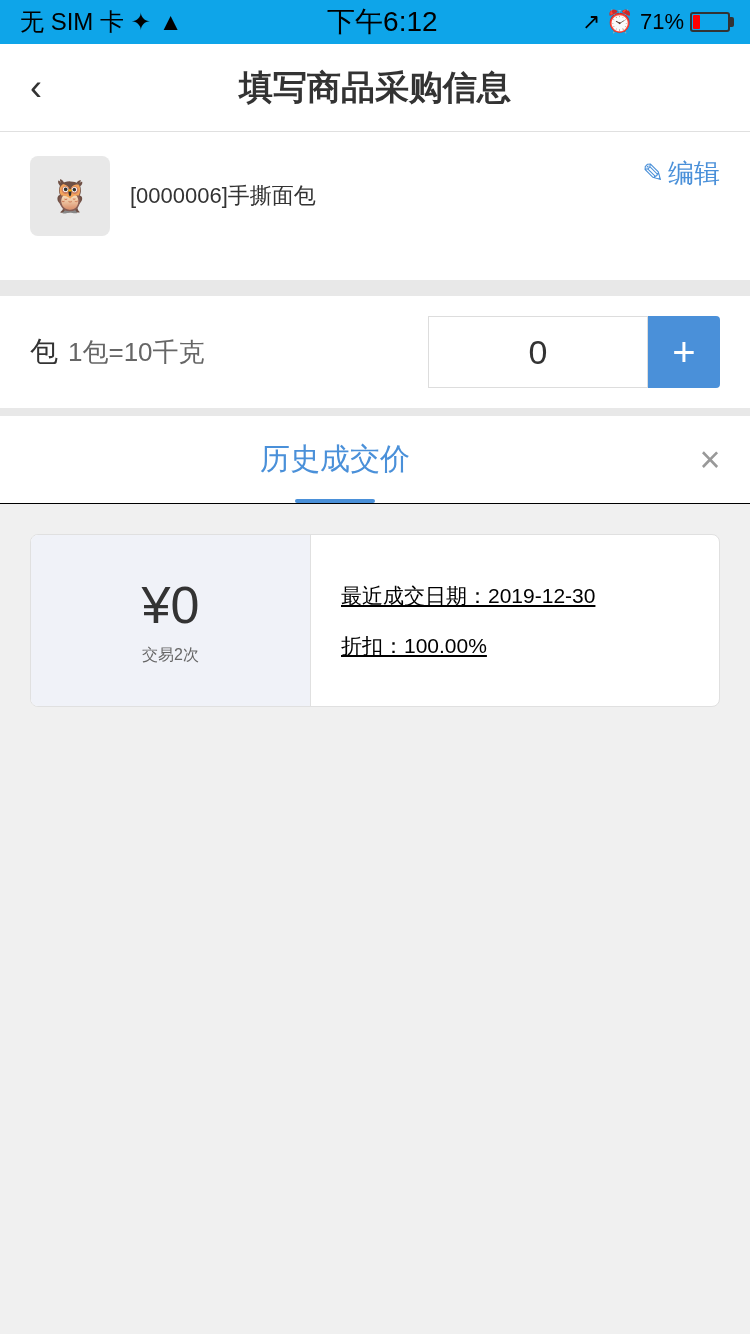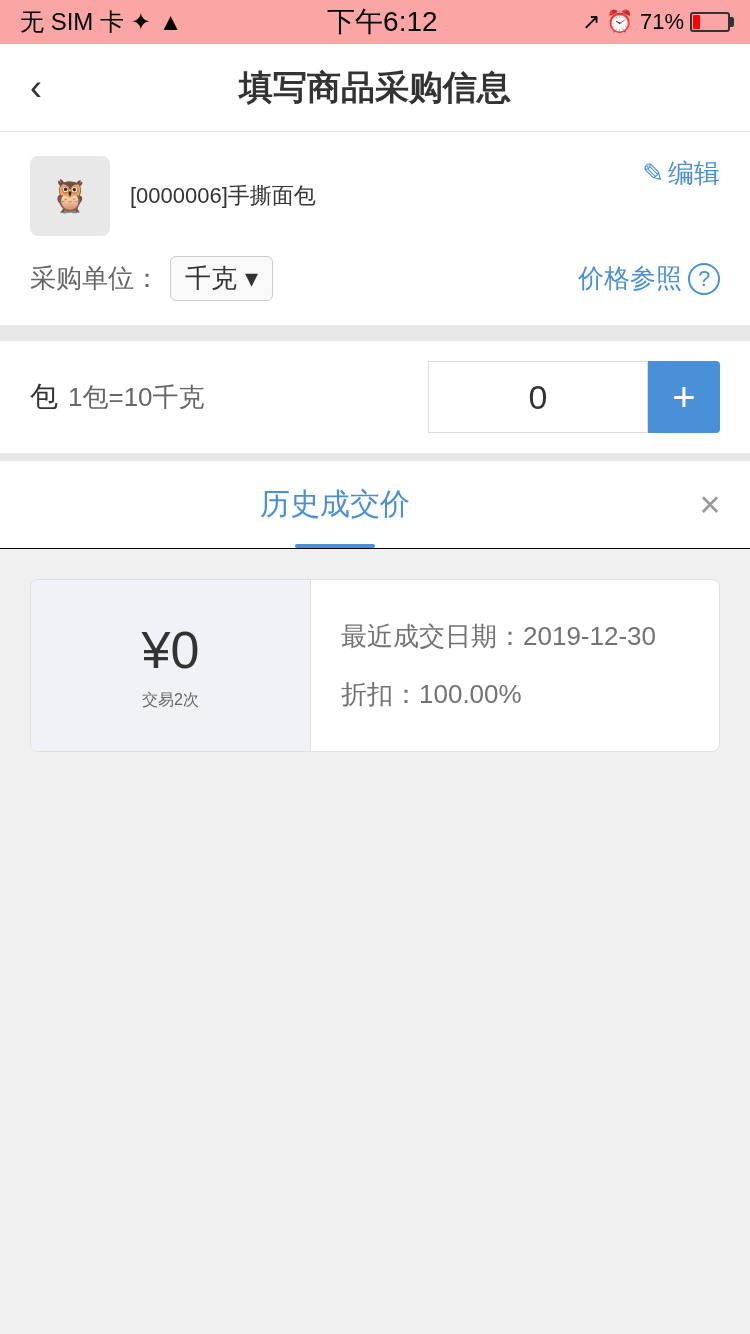--- a/index.html
+++ b/index.html
@@ -9,21 +9,21 @@
       min-height: 1334px;
       font-family: -apple-system, "PingFang SC", "Helvetica Neue", Arial, sans-serif;
       background: #f0f0f0;
       font-size: 28px;
     }
 
     
     .status-bar {
       width: 750px;
       height: 44px;
-      background: #fca5a5;
+      background: #0ea5e9;
       display: flex;
       align-items: center;
       justify-content: space-between;
       padding: 0 20px;
       font-size: 24px;
       color: #000;
     }
     .status-left { display: flex; align-items: center; gap: 8px; }
     .status-center { font-size: 28px; font-weight: 500; }
     .status-right { display: flex; align-items: center; gap: 6px; font-size: 22px; }
@@ -300,23 +300,24 @@
     }
     .transaction-right {
       flex: 1;
       padding: 30px 30px;
       display: flex;
       flex-direction: column;
       justify-content: center;
       gap: 16px;
     }
     .transaction-detail {
-      font-size: 26px;
-      color: #737373;
+      font-size: 21px;
+      color: #000000;
       line-height: 1.6;
+      text-decoration: underline;
     }
   </style>
 </head>
 <body>
 
 <div class="status-bar">
   <div class="status-left">
     <span>无 SIM 卡 ✦</span>
     <span>▲</span>
   </div>
@@ -340,33 +341,20 @@
   <div class="product-header">
     <div class="product-left">
       <div class="product-thumb">
         <span class="product-thumb-owl">🦉</span>
       </div>
       <div class="product-name">[0000006]手撕面包</div>
     </div>
     <div class="edit-btn">
       <span>✎</span>
       <span>编辑</span>
-    </div>
-  </div>
-  <div class="product-unit-row">
-    <div style="display:flex;align-items:center;gap:10px;">
-      <span class="unit-label">采购单位：</span>
-      <div class="unit-select">
-        <span>千克</span>
-        <span>▾</span>
-      </div>
-    </div>
-    <div class="price-ref">
-      <span>价格参照</span>
-      <span style="width:32px;height:32px;border-radius:50%;border:2px solid #4a90d9;display:inline-flex;align-items:center;justify-content:center;font-size:22px;">?</span>
     </div>
   </div>
 </div>
 
 <div class="gray-divider"></div>
 
 <div class="quantity-row">
   <div class="quantity-label">
     <span>包</span>
     <span class="quantity-pkg">1包=10千克</span>

